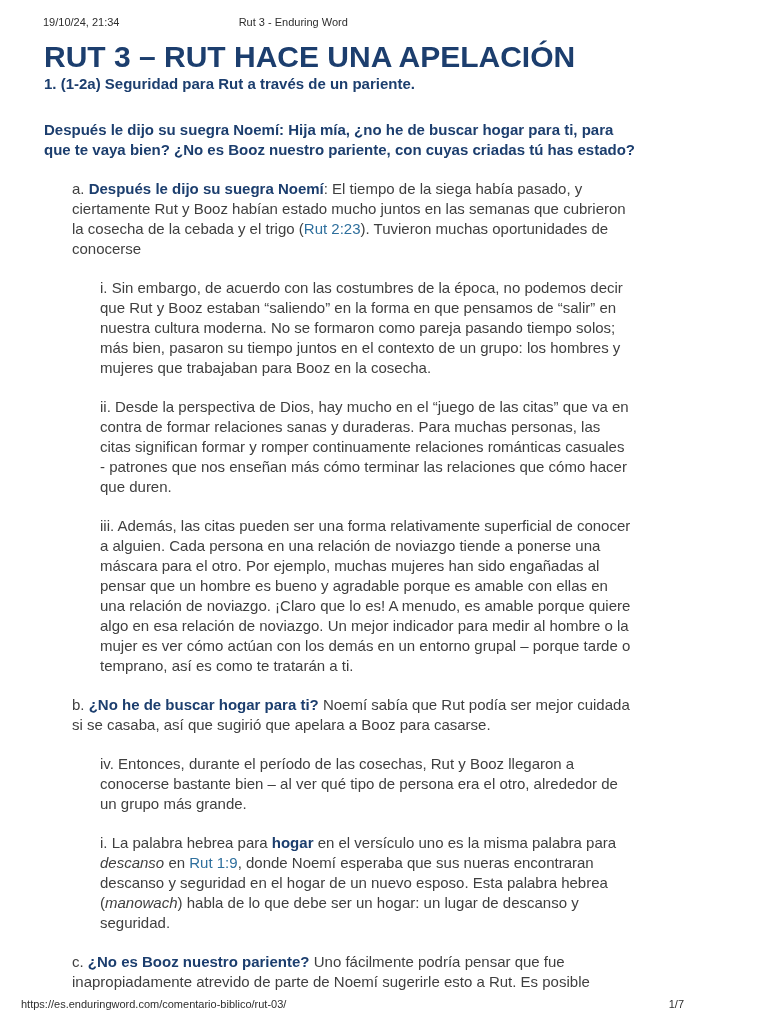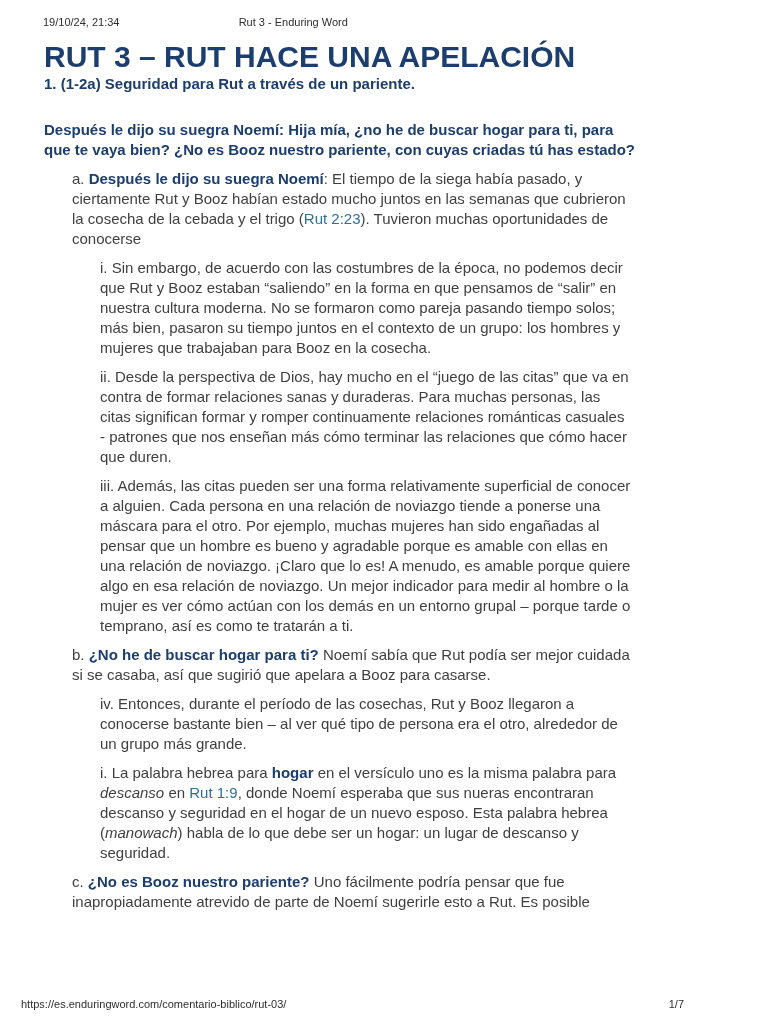--- a/index.html
+++ b/index.html
@@ -67,21 +67,21 @@
     color: var(--navy);
   }
   p.verse {
     margin-top: 26px;
     font-size: 15px;
     line-height: 20px;
     font-weight: bold;
     color: var(--navy);
   }
   p.para {
-    margin-top: 9px;
+    margin-top: 19px;
     font-size: 15px;
     line-height: 20px;
     color: var(--body-gray);
   }
   .indent-1 { margin-left: 28px; }
   .indent-2 { margin-left: 56px; padding-right: 6px; }
   .seg-lead { font-weight: bold; color: var(--navy); }
   .seg-italic { font-style: italic; }
   a.seg-link { color: var(--link-blue); text-decoration: none; cursor: pointer; }
 </style>

